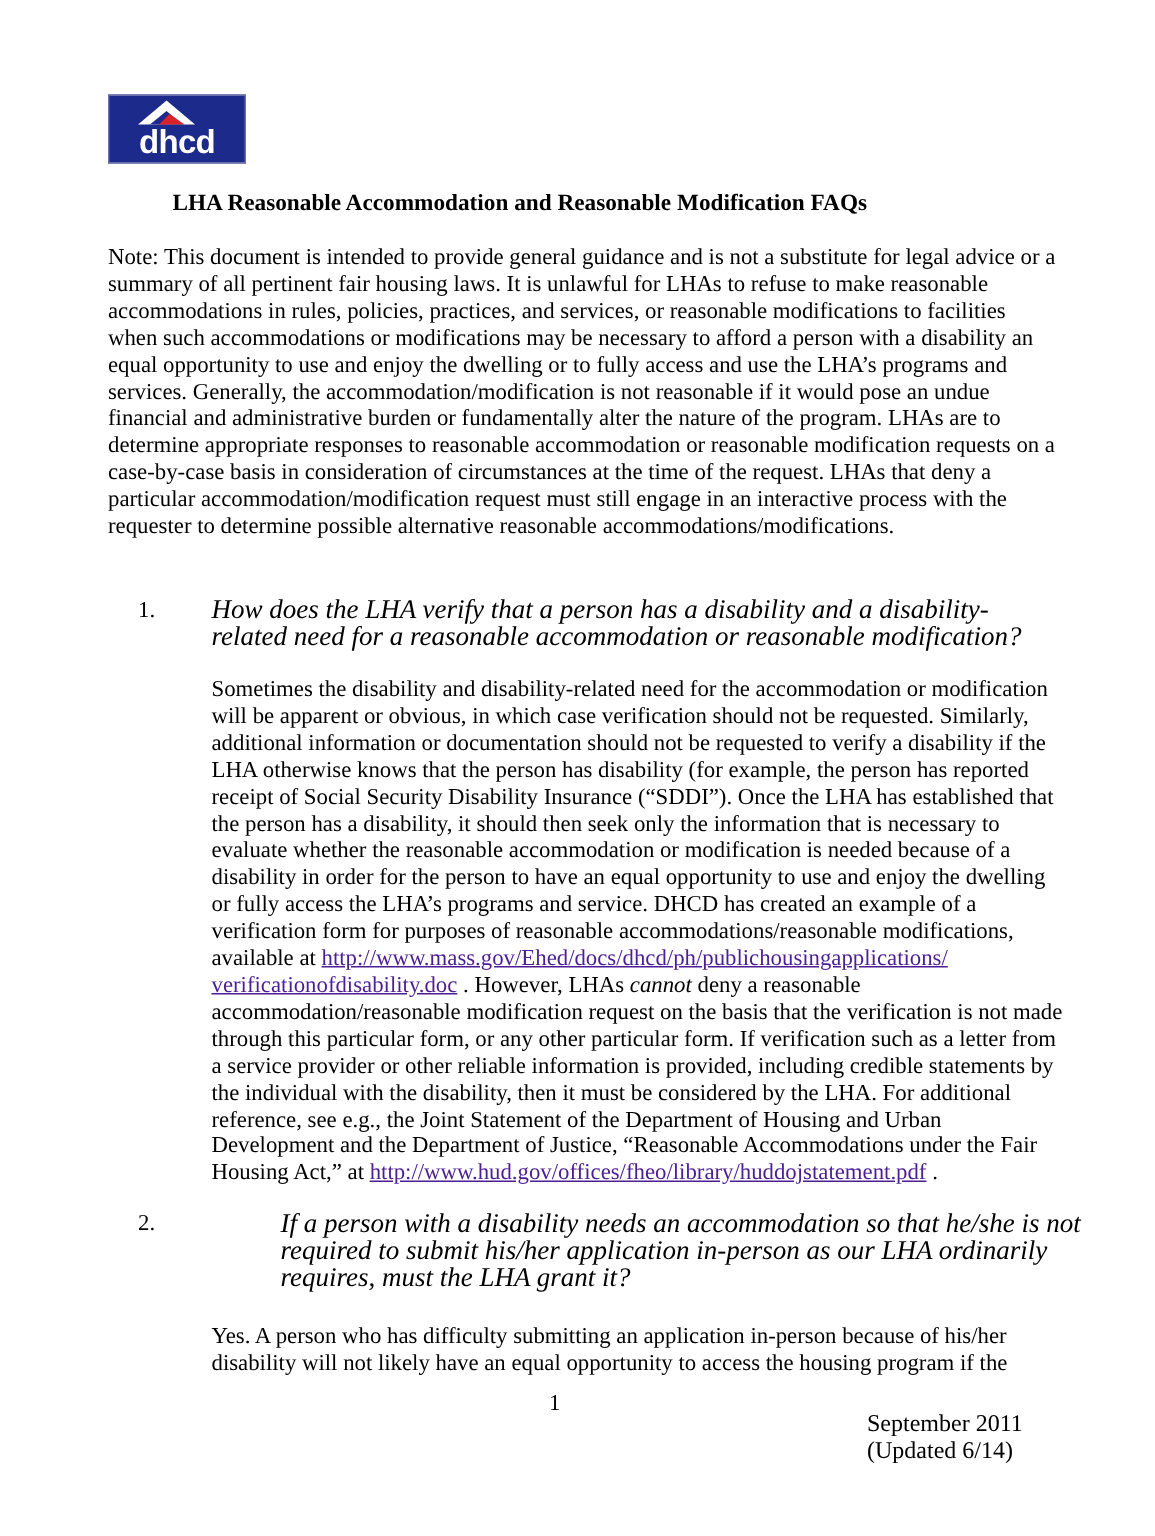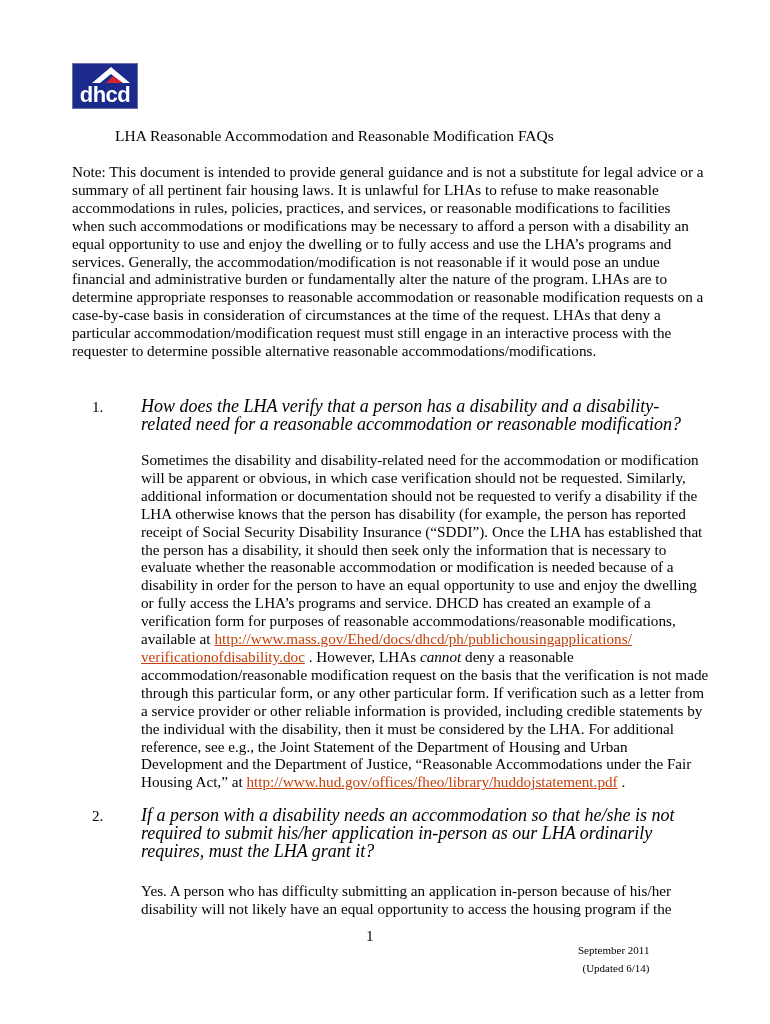--- a/index.html
+++ b/index.html
@@ -1,34 +1,34 @@
 <!DOCTYPE html>
 <html><head>
 <meta charset="utf-8">
 <style>
   html, body { margin:0; padding:0; background:#ffffff; }
   body { width:770px; height:1024px; position:relative; overflow:hidden;
          font-family:"Liberation Serif", serif; color:#000; }
-  .logo { position:absolute; left:72px; top:63px; width:66px; height:46px;
+  .logo { position:absolute; left:72px; top:63px; width:92px; height:46px;
           background:#1c2a8c; border:1px solid #6a70a8; box-sizing:border-box; }
   .logo svg { position:absolute; left:0; top:0; }
   .logo-text { position:absolute; left:0; right:0; bottom:1px; text-align:center;
                color:#fff; font-family:"Liberation Sans", sans-serif; font-weight:bold;
                font-size:22px; letter-spacing:-0.5px; line-height:24px; }
-  .title { position:absolute; left:115px; top:126px; font-size:15.5px; font-weight:normal;
+  .title { position:absolute; left:115px; top:126px; font-size:15.5px; font-weight:bold;
            line-height:20px; white-space:nowrap; }
   .para { position:absolute; font-size:15.2px; line-height:17.9px; }
   .note { left:72px; top:163px; width:632px; }
   .note .lbl { }
   .num { position:absolute; left:92px; font-size:15.2px; line-height:17.9px; }
   .q { position:absolute; left:141px; width:566px; font-style:italic; font-size:18px; line-height:17.9px; }
   .a { position:absolute; left:141px; width:570px; font-size:15.2px; line-height:17.9px; }
-  a.lnk { color:#c2410c; }
+  a.lnk { color:#4c1d95; }
   .pnum { position:absolute; left:366px; top:927px; font-size:15.2px; }
-  .foot { position:absolute; left:578px; top:941px; text-align:right; font-size:11px; line-height:18px; }
+  .foot { position:absolute; left:578px; top:941px; text-align:left; font-size:16px; line-height:18px; }
 </style>
 </head>
 <body>
 
 <div class="logo">
   <svg width="76" height="44" viewBox="0 0 76 44">
     <polygon points="38,3 19,19 57,19" fill="#ffffff"></polygon>
     <polygon points="38,10 27,19 49,19" fill="#1c2a8c"></polygon>
     <polygon points="40,12 33,19 50,19" fill="#d8232a"></polygon>
   </svg>
@@ -41,20 +41,20 @@
   <span class="lbl">Note</span><span>: This document is intended to provide general guidance and is not a substitute for legal advice or a summary of all pertinent fair housing laws.  It is unlawful for LHAs to refuse to make reasonable accommodations in rules, policies, practices, and services, or reasonable modifications to facilities when such accommodations or modifications may be necessary to afford a person with a disability an equal opportunity to use and enjoy the dwelling or to fully access and use the LHA’s programs and services.  Generally, the accommodation/modification is not reasonable if it would pose an undue financial and administrative burden or fundamentally alter the nature of the program.  LHAs are to determine appropriate responses to reasonable accommodation or reasonable modification requests on a case-by-case basis in consideration of circumstances at the time of the request.  LHAs that deny a particular accommodation/modification request must still engage in an interactive process with the requester to determine possible alternative reasonable accommodations/modifications.</span>
 </div>
 
 <div class="num" style="top:398px;">1.</div>
 <div class="q" style="top:398px;">How does the LHA verify that a person has a disability and a disability-related need for a reasonable accommodation or reasonable modification?</div>
 <div class="a" style="top:451px;">
   <span>Sometimes the disability and disability-related need for the accommodation or modification will be apparent or obvious, in which case verification should not be requested.  Similarly, additional information or documentation should not be requested to verify a disability if the LHA otherwise knows that the person has disability (for example, the person has reported receipt of Social Security Disability Insurance (“SDDI”).  Once the LHA has established that the person has a disability, it should then seek only the information that is necessary to evaluate whether the reasonable accommodation or modification is needed because of a disability in order for the person to have an equal opportunity to use and enjoy the dwelling or fully access the LHA’s programs and service.  DHCD has created an example of a verification form for purposes of reasonable accommodations/reasonable modifications, available at </span><a class="lnk" href="#">http://www.mass.gov/Ehed/docs/dhcd/ph/publichousingapplications/ verificationofdisability.doc</a><span> .  However, LHAs </span><i>cannot</i><span> deny a reasonable accommodation/reasonable modification request on the basis that the verification is not made through this particular form, or any other particular form.  If verification such as a letter from a service provider or other reliable information is provided, including credible statements by the individual with the disability, then it must be considered by the LHA.  For additional reference, see e.g., the Joint Statement of the Department of Housing and Urban Development and the Department of Justice, “Reasonable Accommodations under the Fair Housing Act,” at </span><a class="lnk" href="#">http://www.hud.gov/offices/fheo/library/huddojstatement.pdf</a><span> .</span>
 </div>
 
 <div class="num" style="top:807px;">2.</div>
-<div class="q" style="top:807px;">If a person with a disability needs an accommodation so that he/she is not required to submit his/her application in-person as our LHA ordinarily requires, must the LHA grant it?</div>
+<div class="q" style="top:807px;margin-left:46px;">If a person with a disability needs an accommodation so that he/she is not required to submit his/her application in-person as our LHA ordinarily requires, must the LHA grant it?</div>
 <div class="a" style="top:882px;">Yes.  A person who has difficulty submitting an application in-person because of his/her disability will not likely have an equal opportunity to access the housing program if the</div>
 
 <div class="pnum">1</div>
 <div class="foot">
   <div>September 2011</div>
   <div>(Updated 6/14)</div>
 </div>
 
 </body></html>

